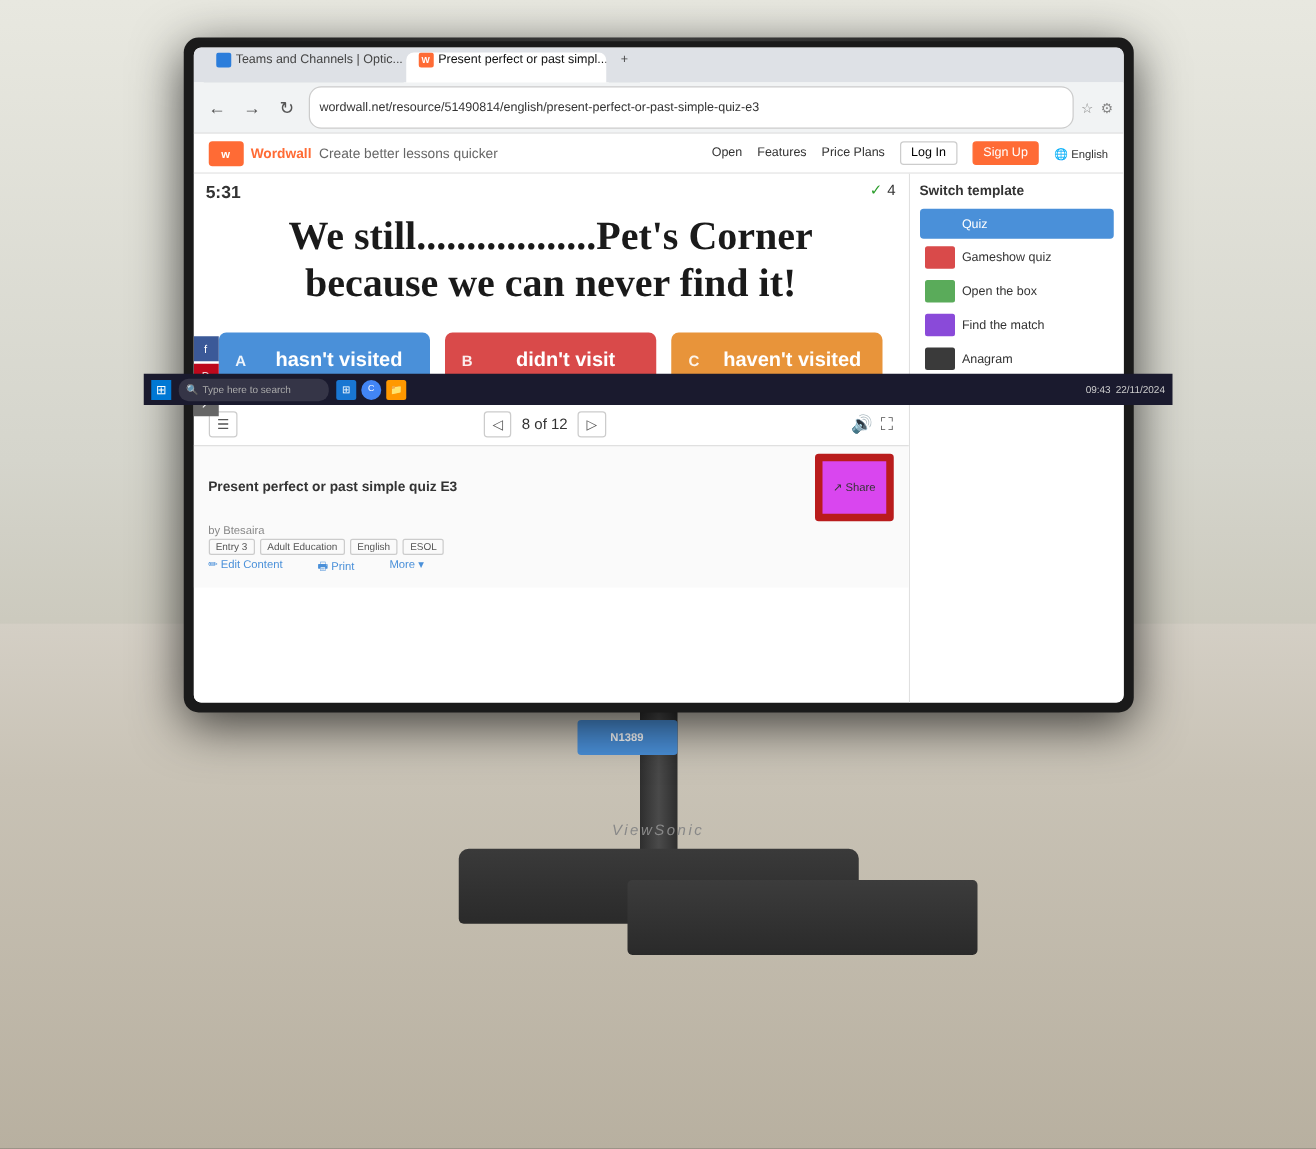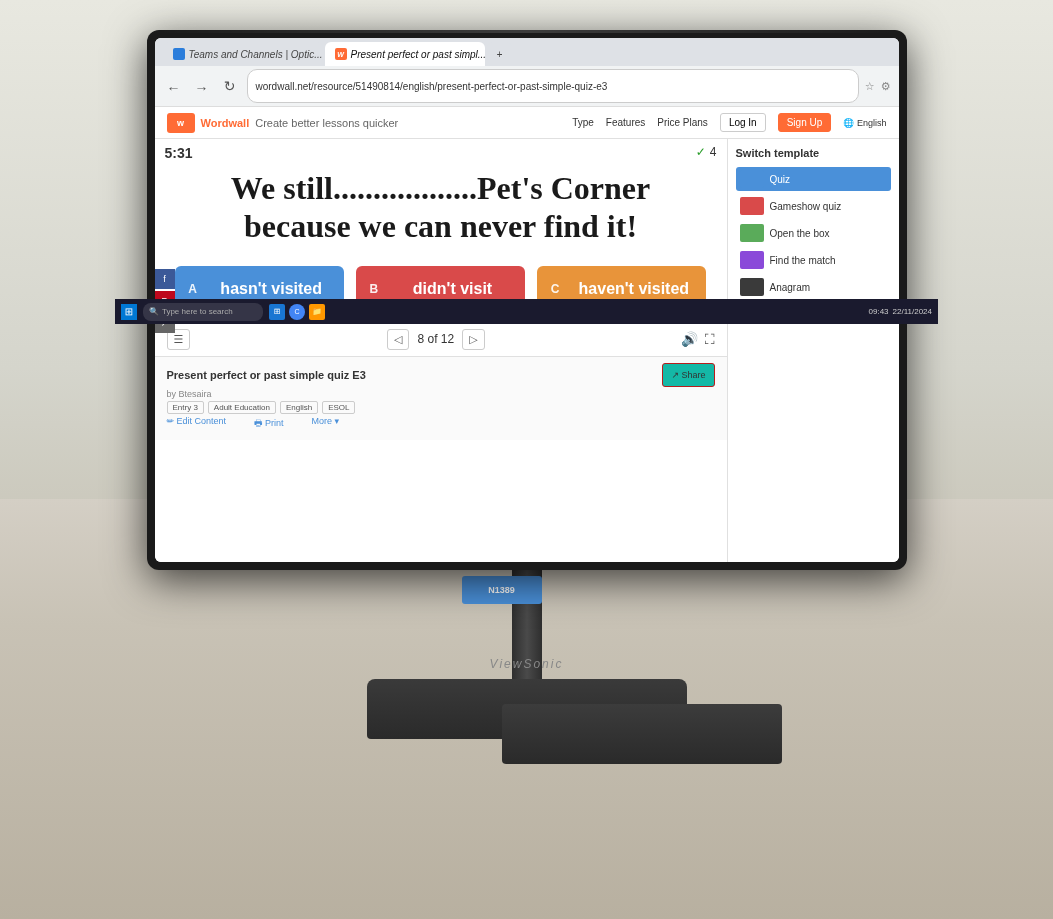--- a/index.html
+++ b/index.html
@@ -110,30 +110,29 @@
       padding: 0 8px;
       gap: 2px;
     }
 
     .tab {
       height: 24px;
       padding: 0 10px;
       border-radius: 6px 6px 0 0;
       font-size: 10px;
       display: flex;
-      align-items: center;
+      align-items: flex-start;
       gap: 4px;
       cursor: pointer;
       background: #dee1e6;
       color: #444;
       max-width: 160px;
       overflow: hidden;
       white-space: nowrap;
       text-overflow: ellipsis;
-      font-style: italic;
     }
 
     .tab.active {
       background: #fff;
       color: #111;
     }
 
     .tab-favicon {
       width: 12px;
       height: 12px;
@@ -370,25 +369,25 @@
     }
 
     .quiz-info-title {
       font-size: 11px;
       font-weight: bold;
       color: #333;
     }
 
     .share-btn {
       font-size: 9px;
-      padding: 6px 8px;
-      border: 1px solid #b91c1c;
+      padding: 16px 8px;
+      border: 6px solid #b91c1c;
       border-radius: 3px;
       cursor: pointer;
-      background: #14b8a6;
+      background: #d946ef;
       color: #333;
     }
 
     .quiz-meta {
       font-size: 9px;
       color: #888;
       margin: 2px 0;
     }
 
     .quiz-tags {
@@ -611,21 +610,21 @@
 
     <div class="ww-nav">
       <div class="ww-logo">
         <div class="ww-logo-box">
           <span>w</span>
         </div>
         <span class="ww-brand" style="font-size:11px;font-weight:bold;color:#ff6b35;">Wordwall</span>
         <span class="ww-tagline">Create better lessons quicker</span>
       </div>
       <div class="ww-nav-links">
-        <span>Type</span>
+        <span>Open</span>
         <span>Features</span>
         <span>Price Plans</span>
         <button class="ww-nav-btn">Log In</button>
         <button class="ww-nav-btn signup">Sign Up</button>
         <span style="font-size:9px;color:#333;cursor:pointer;">🌐 English</span>
       </div>
     </div>
 
     <div class="quiz-area">
 

